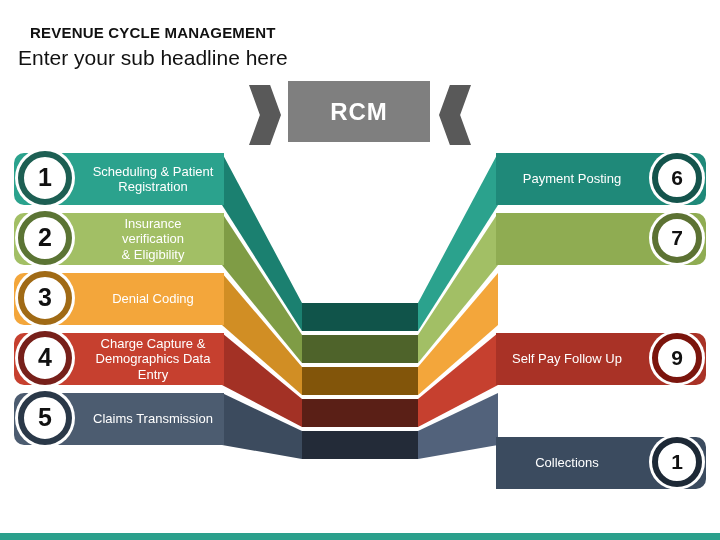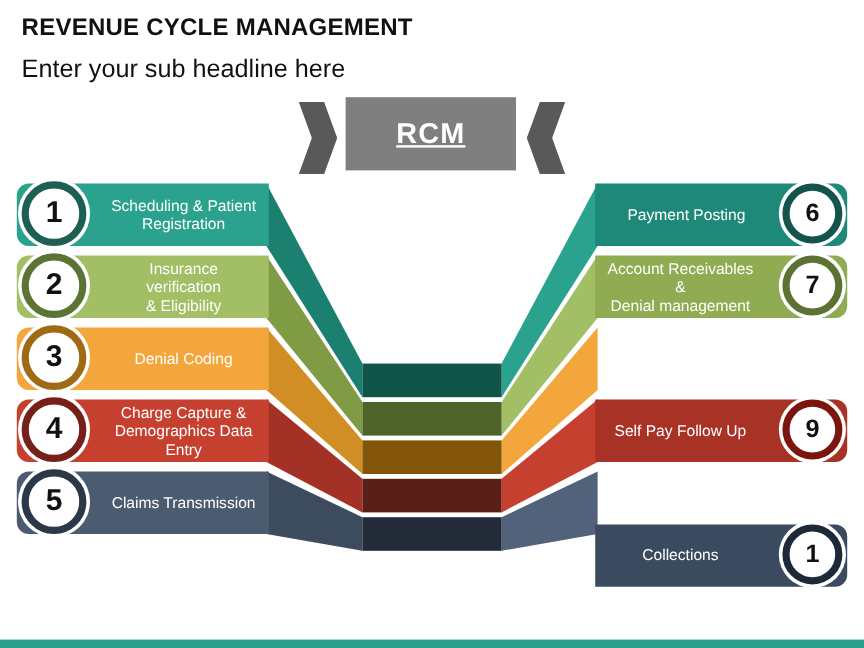--- a/index.html
+++ b/index.html
@@ -1,32 +1,32 @@
 <!DOCTYPE html>
 <html><head>
 <meta charset="utf-8">
 <style>
   html,body { margin:0; padding:0; background:#ffffff; }
   .slide {
     position:relative; width:720px; height:540px; overflow:hidden;
     background:#ffffff; font-family:"Liberation Sans", sans-serif;
   }
   .title {
-    position:absolute; left:18px; top:12px; margin:0;
-    font-size:20px; font-weight:bold; color:#111111; letter-spacing:.2px;
+    position:absolute; left:18px; top:12px; margin:12px;
+    font-size:15px; font-weight:bold; color:#111111; letter-spacing:.2px;
   }
   .subtitle {
     position:absolute; left:18px; top:46px; margin:0;
     font-size:21px; font-weight:400; color:#111111;
   }
   
   .rcm-box {
     position:absolute; left:288px; top:81px; width:142px; height:61px; z-index:3;
     display:flex; align-items:center; justify-content:center;
-    color:#ffffff; font-weight:bold; font-size:24px; letter-spacing:1px;text-decoration:underline;
+    color:#ffffff; font-weight:bold; font-size:24px; letter-spacing:1px;
   }
   .tail { position:absolute; top:85px; width:32px; height:60px; z-index:2; }
   .tail-left  { left:249px; clip-path:polygon(0 0, 66% 0, 100% 50%, 66% 100%, 0 100%, 34% 50%); }
   .tail-right { left:439px; clip-path:polygon(100% 0, 34% 0, 0 50%, 34% 100%, 100% 100%, 66% 50%); }
   
   .funnel { position:absolute; left:0; top:0; z-index:1; }
   
   .bar {
     position:absolute; width:210px; height:52px; z-index:2; box-sizing:border-box;
     display:flex; align-items:center; justify-content:center;
@@ -103,22 +103,20 @@
   <div class="bar bar-left row5" style="background: rgb(76, 92, 112);">
     <span class="badge" style="border-color: rgb(42, 56, 72);"><span>5</span></span>
     <span>Claims Transmission</span>
   </div>
 
   <div class="bar bar-right row1" style="background: rgb(31, 137, 121); padding-left: 20px;">
     <span>Payment Posting</span>
     <span class="badge" style="border-color: rgb(20, 84, 76);"><span>6</span></span>
   </div>
   <div class="bar bar-right row2" style="background: rgb(143, 172, 82);">
-    <span>Account Receivables &amp;
-Denial management</span>
     <span class="badge" style="border-color: rgb(92, 114, 51);"><span>7</span></span>
   </div>
   <div class="bar bar-right row4" style="background: rgb(169, 50, 38);">
     <span>Self Pay Follow Up</span>
     <span class="badge" style="border-color: rgb(123, 21, 13);"><span>9</span></span>
   </div>
   <div class="bar bar-right row5" style="background: rgb(59, 75, 95); margin-top: 44px;">
     <span>Collections</span>
     <span class="badge" style="border-color: rgb(29, 41, 54);"><span>1</span></span>
   </div>

